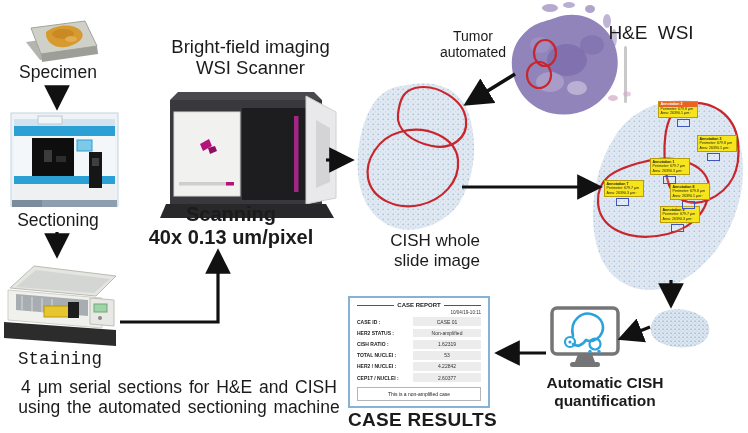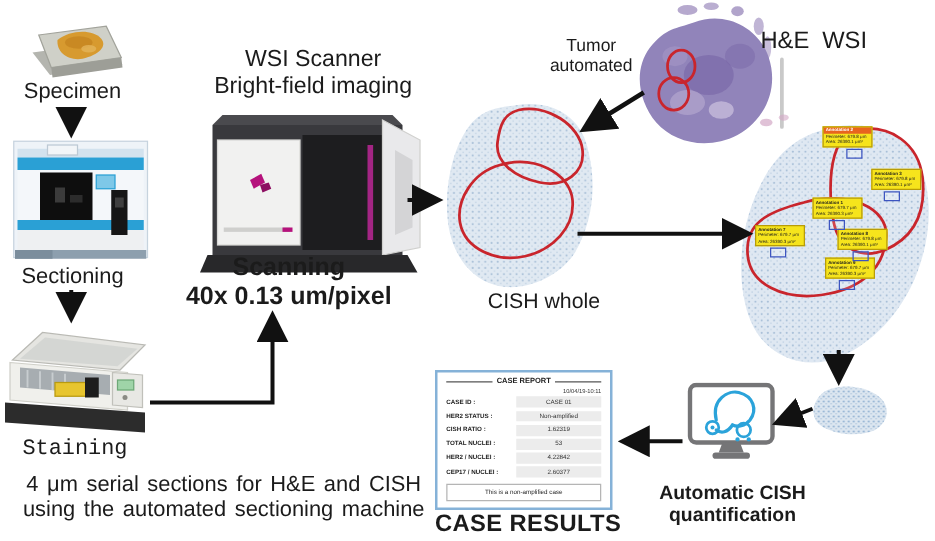--- a/index.html
+++ b/index.html
@@ -81,22 +81,22 @@
     <polygon points="2,62 114,70 114,86 2,78" fill="#2c2c2c"></polygon>
   </svg>
   <div class="lbl" style="left:14px;top:349px;width:92px;font-size:17.5px;font-family:Liberation Mono, monospace;">Staining</div>
 
   <div class="lbl" style="left:8px;top:377px;width:342px;font-size:17.5px;word-spacing:2px;">
     <div>4 μm serial sections for H&amp;E and  CISH</div>
     <div>using the automated sectioning machine</div>
   </div>
 
   <div class="lbl" style="left:148px;top:36px;width:205px;font-size:18.5px;">
+    <div>Bright-field imaging</div>
     <div>WSI Scanner</div>
-    <div>Bright-field imaging</div>
   </div>
   <svg class="abs" style="left:156px;top:86px;" width="185" height="136" viewBox="0 0 185 136">
     <polygon points="22,6 158,6 166,14 14,14" fill="#4a4a4e"></polygon>
     <rect x="14" y="14" width="152" height="104" fill="#39393d"></rect>
     <rect x="18" y="26" width="66" height="84" fill="#f1f1f0" stroke="#d8d8d6"></rect>
     <path d="M44,58 l9,-5 l3,7 l-9,5 Z" fill="#b5127c"></path>
     <path d="M52,62 l7,-2 l2,5 l-7,3 Z" fill="#8d0f62"></path>
     <rect x="23" y="96" width="53" height="3.5" fill="#cfcfcd"></rect>
     <rect x="70" y="96" width="8" height="3.5" fill="#b5127c"></rect>
     <rect x="86" y="22" width="64" height="92" fill="#1d1d1f"></rect>
@@ -117,20 +117,21 @@
         <circle cx="1.2" cy="1.4" r="0.8" fill="#a9c0d8"></circle>
         <circle cx="3.6" cy="3.8" r="0.6" fill="#c2d3e4"></circle>
       </pattern>
     </defs>
     <path d="M62,6 C88,2 112,14 118,40 C126,70 122,100 108,124 C94,146 64,156 44,150 C22,144 8,122 6,96 C4,70 10,40 24,22 C36,8 48,8 62,6 Z" fill="url(#dotsA)"></path>
     <path d="M63,10 C85,5 112,22 114,42 C116,60 100,72 80,68 C60,64 44,52 46,36 C48,20 52,13 63,10 Z" fill="none" stroke="#c9252c" stroke-width="2.2"></path>
     <path d="M48,54 C75,46 104,60 106,82 C108,104 90,122 68,127 C46,132 20,122 16,100 C13,82 26,60 48,54 Z" fill="none" stroke="#c9252c" stroke-width="2.2"></path>
   </svg>
   <div class="lbl" style="left:360px;top:231px;width:120px;font-size:17px;text-align:right;">
     <div>CISH whole</div>
+    <div>slide image</div>
   </div>
 
   <div class="lbl" style="left:428px;top:28px;width:90px;font-size:14px;">
     <div>Tumor</div>
     <div>automated</div>
   </div>
 
   <svg class="abs" style="left:495px;top:0px;" width="135" height="120" viewBox="0 0 135 120">
     <ellipse cx="55" cy="8" rx="8" ry="4" fill="#a99ac6" opacity="0.85"></ellipse>
     <ellipse cx="74" cy="5" rx="6" ry="3" fill="#a99ac6" opacity="0.8"></ellipse>
@@ -221,21 +222,21 @@
     <g stroke="#2ba3da" fill="none" stroke-linecap="round">
       <path d="M27,30 C23,13 37,6 45,8 C57,11 60,22 54,30 C50,35 44,36 40,34" stroke-width="2.6"></path>
       <path d="M40,34 C36,40 31,41 27,38" stroke-width="2.6"></path>
       <circle cx="24" cy="36" r="5" stroke-width="2.2"></circle>
       <circle cx="24" cy="36" r="1.6" fill="#2ba3da" stroke="none"></circle>
       <circle cx="49" cy="38" r="5.5" stroke-width="2.2"></circle>
       <circle cx="44" cy="45.5" r="1.7" fill="#2ba3da" stroke="none"></circle>
       <circle cx="53" cy="45.5" r="1.7" fill="#2ba3da" stroke="none"></circle>
     </g>
   </svg>
-  <div class="lbl bold" style="left:515px;top:374px;width:142px;font-size:15.5px;margin-top:12px;">
+  <div class="lbl bold" style="left:534px;top:374px;width:142px;font-size:15.5px;">
     <div>Automatic CISH</div>
     <div>quantification</div>
   </div>
 
   <div class="report">
     <div class="report-title">
       <div class="tline"></div>
       <span>CASE REPORT</span>
       <div class="tline"></div>
     </div>

